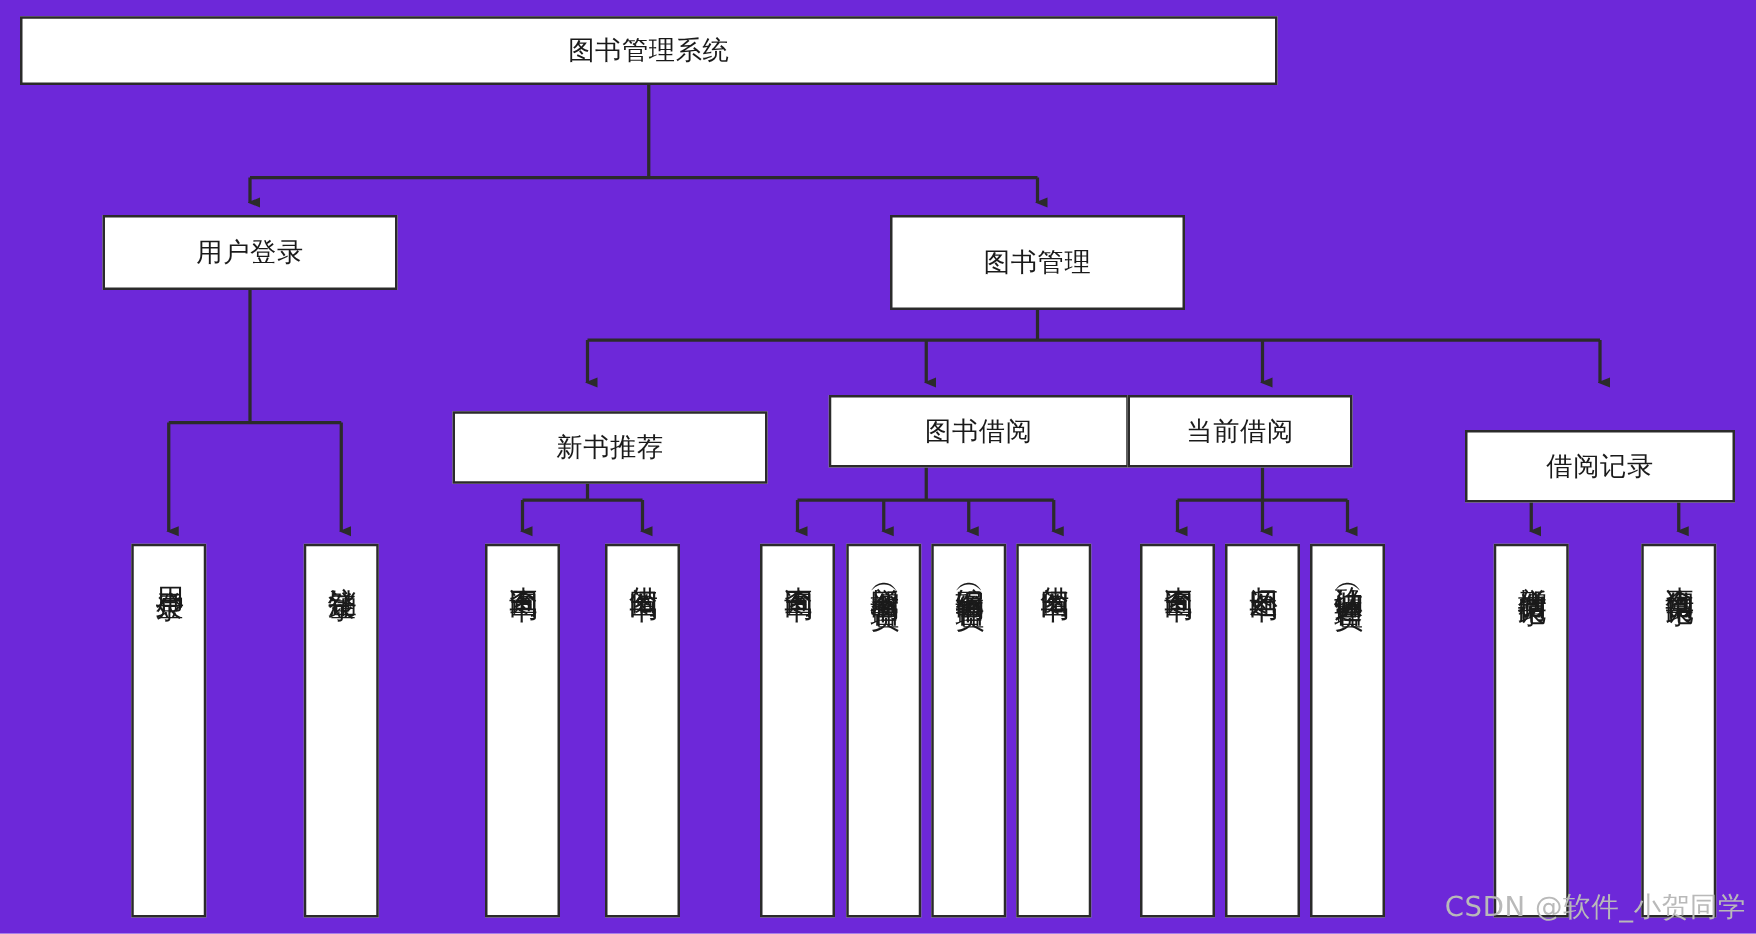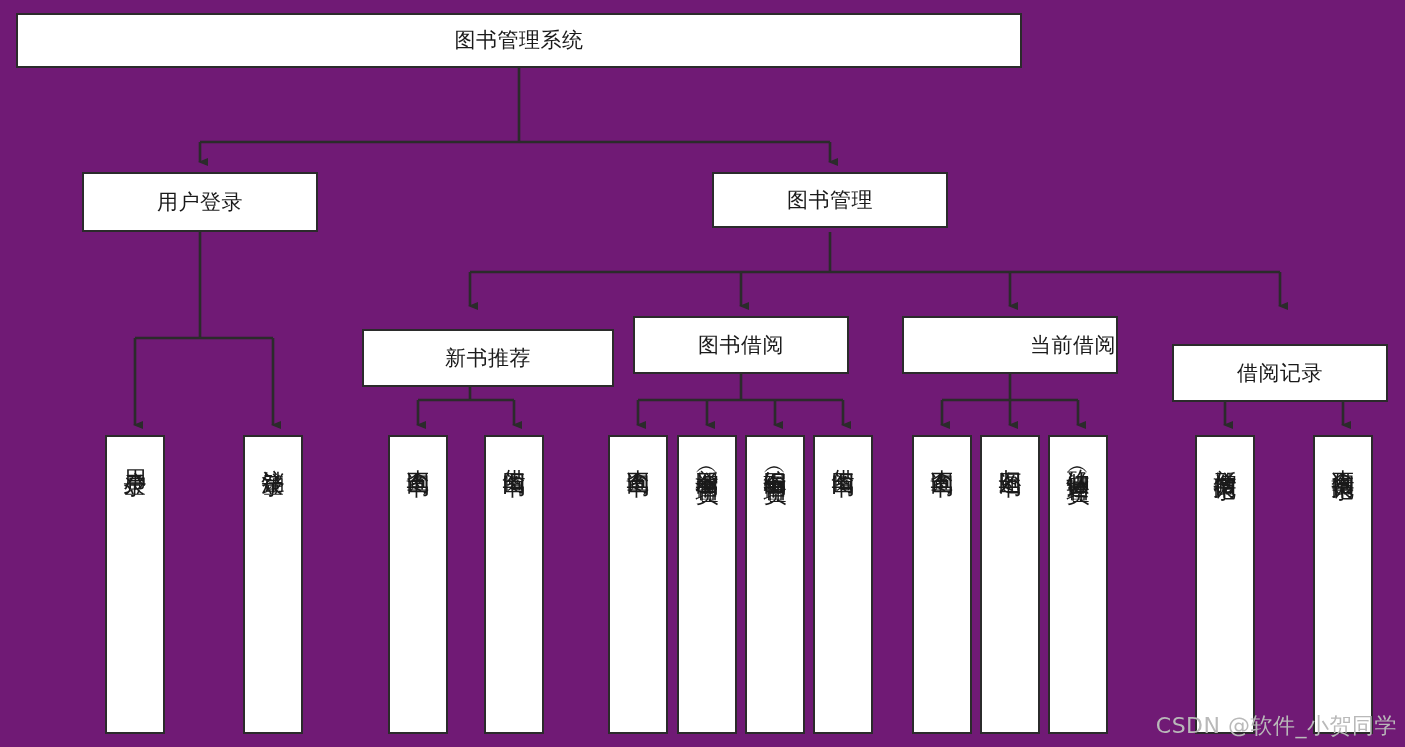--- a/index.html
+++ b/index.html
@@ -4,21 +4,21 @@
 <style>
   html,body{margin:0;padding:0;background:#ffffff;}
   body{
     font-family:"DejaVu Sans","Liberation Sans",sans-serif;
     color:#1a1a1a;
   }
   #canvas{
     position:relative;
     width:1405px;
     height:747px;
-    background:#701a75;
+    background:#6d28d9;
     overflow:hidden;
   }
   svg.wires{
     position:absolute;
     left:0; top:0;
     width:1405px;
     height:747px;
     pointer-events:none;
   }
   .node{
@@ -119,31 +119,31 @@
     </g>
   </svg>
 
   <div class="node" style="left:16px;top:13px;width:1006px;height:55px;">
     <span class="label">图书管理系统</span>
   </div>
 
   <div class="node" style="left:82px;top:172px;width:236px;height:60px;">
     <span class="label">用户登录</span>
   </div>
-  <div class="node" style="left:712px;top:172px;width:236px;height:56px;">
+  <div class="node" style="left:712px;top:172px;width:236px;height:76px;">
     <span class="label">图书管理</span>
   </div>
 
   <div class="node" style="left:362px;top:329px;width:252px;height:58px;">
     <span class="label">新书推荐</span>
   </div>
-  <div class="node" style="left:633px;top:316px;width:216px;height:58px;">
+  <div class="node" style="left:663px;top:316px;width:240px;height:58px;">
     <span class="label">图书借阅</span>
   </div>
-  <div class="node" style="left:902px;top:316px;width:216px;height:58px;justify-content:flex-end;">
+  <div class="node" style="left:902px;top:316px;width:180px;height:58px;">
     <span class="label">当前借阅</span>
   </div>
   <div class="node" style="left:1172px;top:316px;width:216px;height:58px;margin-top:28px;">
     <span class="label">借阅记录</span>
   </div>
 
   <div class="node vertical" style="left:105px;top:435px;width:60px;height:299px;">
     <span class="label">用户登录</span>
   </div>
   <div class="node vertical" style="left:243px;top:435px;width:60px;height:299px;">

